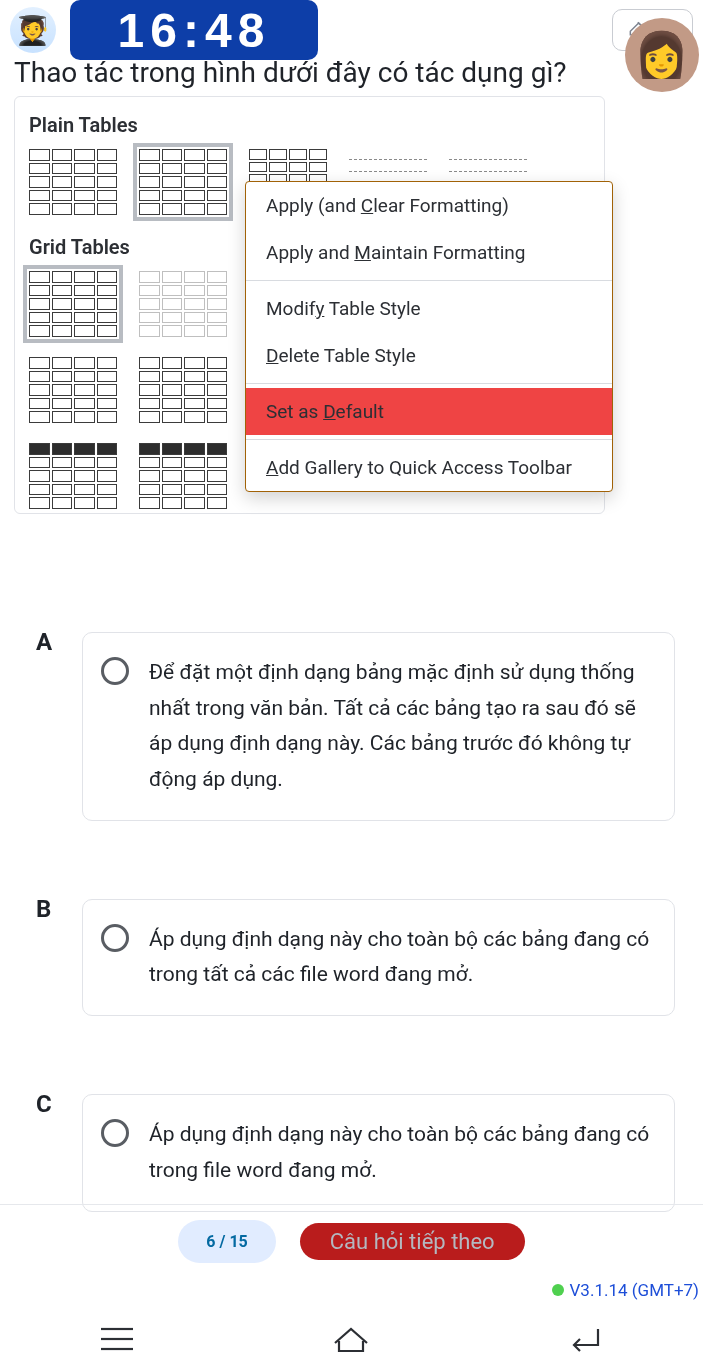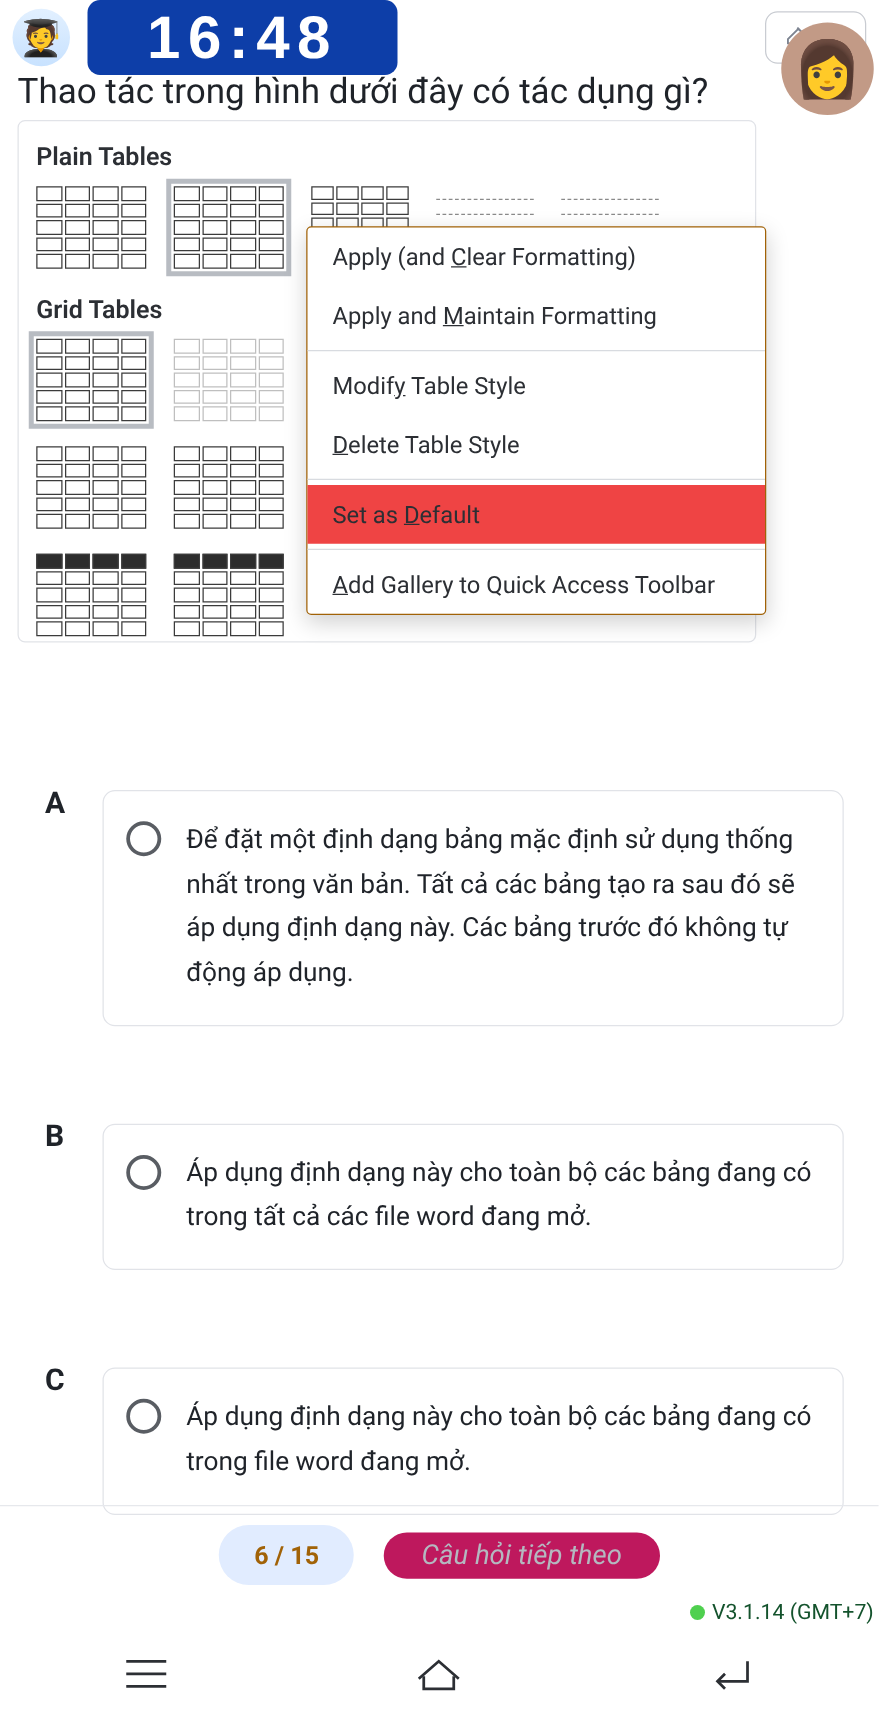--- a/index.html
+++ b/index.html
@@ -123,31 +123,30 @@
   .footer-sep{
     position:absolute; left:0; right:0; top:1204px;
     height:1px; background:#e6e8ec;
   }
   .footer{
     position:absolute; left:0; right:0; top:1220px;
     display:flex; justify-content:center; align-items:center; gap:24px;
   }
   .page-pill{
     padding:12px 28px; border-radius:999px;
-    background:#e1ecff; color:#a16207; font-size:20px; font-weight:700;
+    background:#e1ecff; color:#0369a1; font-size:16px; font-weight:700;
   }
   .next-pill{
     padding:6px 30px; border-radius:999px;
-    background:#be185d; color:#b4b8c0; font-size:22px;
+    background:#b91c1c; color:#b4b8c0; font-size:22px;
     cursor:default;
-    font-style:italic;
   }
   .version{
     position:absolute; right:4px; top:1280px;
-    font-size:17px; color:#14532d;
+    font-size:17px; color:#1d4ed8;
     display:flex; align-items:center; gap:6px;
   }
   .version .dot{width:12px;height:12px;border-radius:50%;background:#4fd04f;}
   
   .bottom-nav{
     position:absolute; left:0; right:0; bottom:0;
     height:64px;
     display:flex; justify-content:space-around; align-items:center;
     background:#fff;
   }

